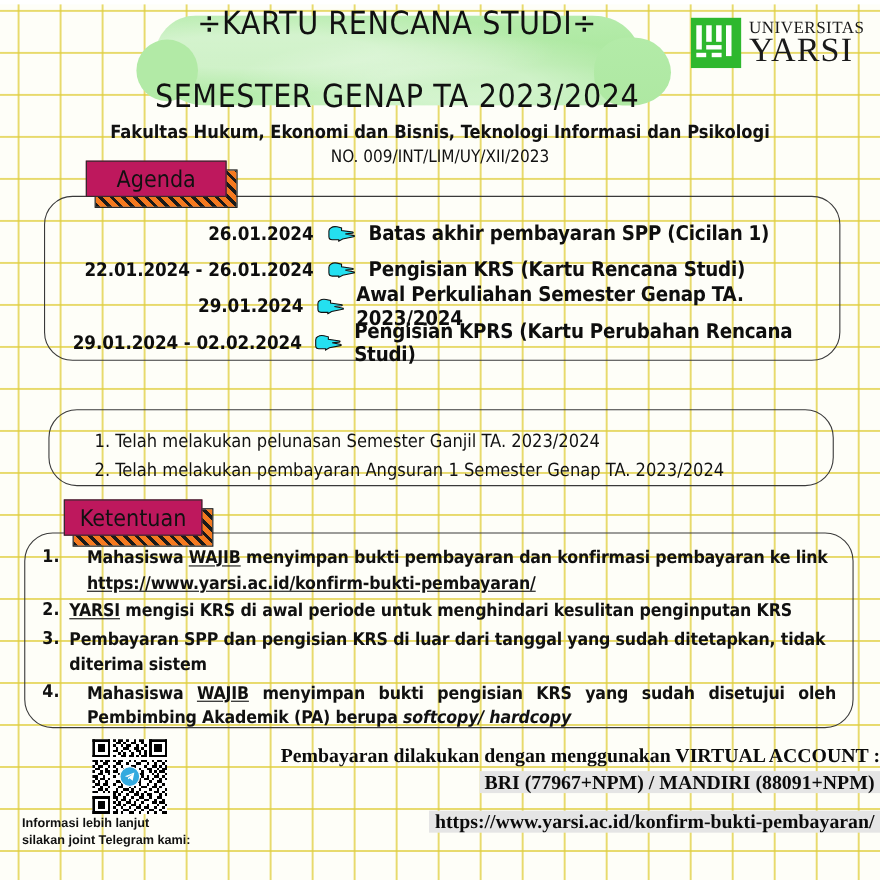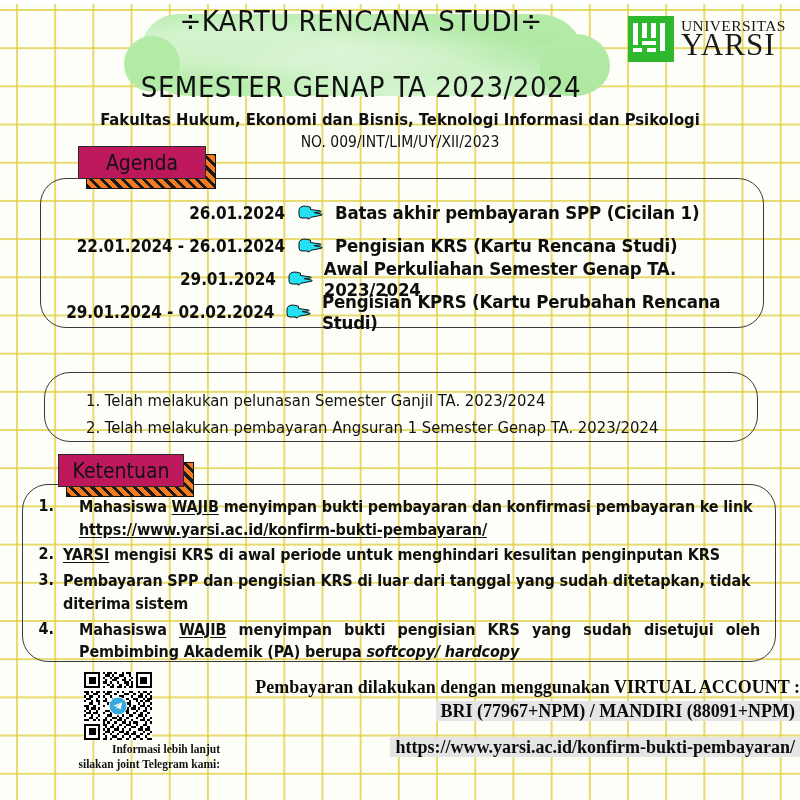--- a/index.html
+++ b/index.html
@@ -112,23 +112,23 @@
   .qrwrap{position:absolute;left:84px;top:672px;width:68px;height:68px;}
   .qr{width:68px;height:68px;display:block;}
   .tg-badge{
     position:absolute;left:50%;top:50%;transform:translate(-50%,-50%);
     width:17px;height:17px;border-radius:50%;background:#34aadf;
     display:flex;align-items:center;justify-content:center;
     border:1.5px solid #fff;
   }
   .tg-badge svg{width:11px;height:11px;}
   .qrtext{
-    position:absolute;left:20px;top:742px;width:200px;text-align:right;
+    position:absolute;left:20px;top:742px;width:200px;text-align:left;
     font-size:11.5px;font-weight:700;color:#111;line-height:1.28;
-    font-family:Liberation Serif, serif;
+    font-family:Liberation Sans, sans-serif;
   }
   .paybox{position:absolute;left:196px;top:676px;width:604px;text-align:right;
     font-family:"Liberation Serif", serif;color:#0b0b0b;}
   .payline{font-size:18px;font-weight:700;line-height:1.32;}
   .hl{background:#e5e5e5;padding:0 5px;margin-top:36px;}
   .paybox .gap{height:12px;}
 </style>
 </head>
 <body>
 

